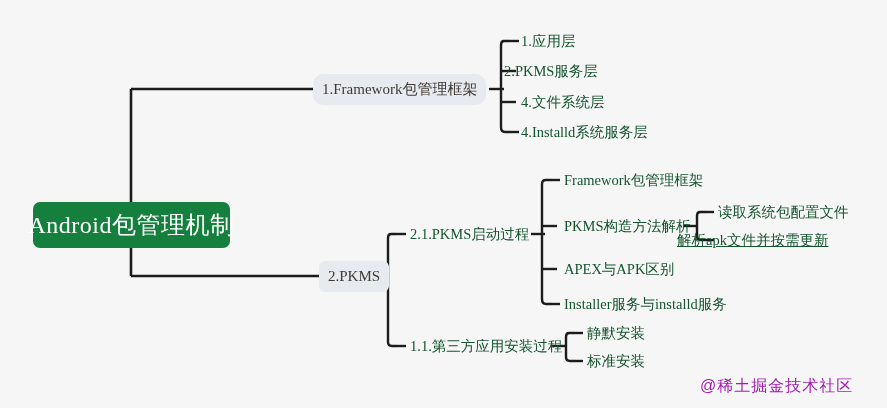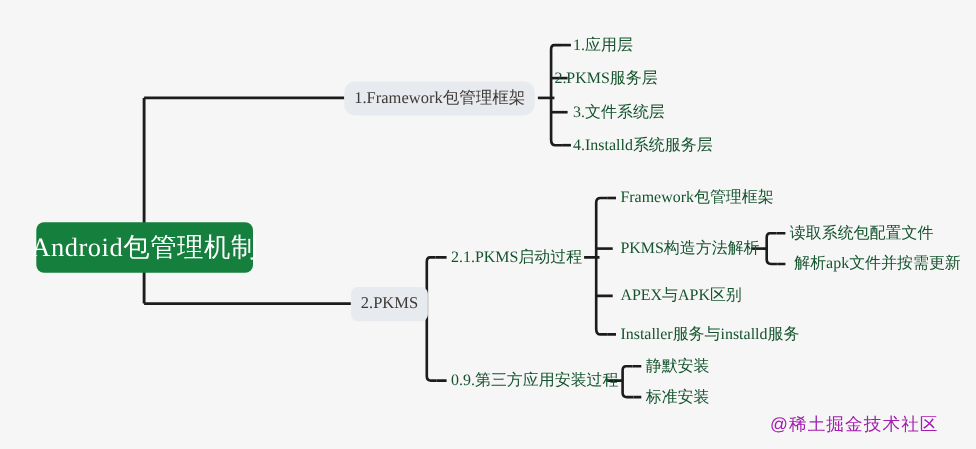--- a/index.html
+++ b/index.html
@@ -129,21 +129,21 @@
   <span>1.Framework包管理框架</span>
 </div>
 
 <div class="leaf-node" style="left:521px; top:33px; height:16px;">
   <span>1.应用层</span>
 </div>
 <div class="leaf-node" style="left:504px; top:63px; height:16px;">
   <span>2.PKMS服务层</span>
 </div>
 <div class="leaf-node" style="left:521px; top:94px; height:16px;">
-  <span>3.文件系统层</span>
+  <span>4.文件系统层</span>
 </div>
 <div class="leaf-node" style="left:521px; top:124px; height:16px;">
   <span>4.Installd系统服务层</span>
 </div>
 
 <div class="branch-node" style="left:319px; top:261px; height:31px;">
   <span>2.PKMS</span>
 </div>
 
 <div class="leaf-node" style="left:410px; top:226px; height:16px;">
@@ -159,26 +159,26 @@
 <div class="leaf-node" style="left:564px; top:261px; height:16px;">
   <span>APEX与APK区别</span>
 </div>
 <div class="leaf-node" style="left:564px; top:296px; height:16px;">
   <span>Installer服务与installd服务</span>
 </div>
 
 <div class="leaf-node" style="left:718px; top:204px; height:16px;">
   <span>读取系统包配置文件</span>
 </div>
-<div class="leaf-node" style="left:722px; top:232px; height:16px;">
+<div class="leaf-node" style="left:677px; top:232px; height:16px;text-decoration:underline;">
   <span>解析apk文件并按需更新</span>
 </div>
 
 <div class="leaf-node" style="left:410px; top:338px; height:16px;">
-  <span>0.9.第三方应用安装过程</span>
+  <span>1.1.第三方应用安装过程</span>
 </div>
 
 <div class="leaf-node" style="left:587px; top:325px; height:16px;">
   <span>静默安装</span>
 </div>
 <div class="leaf-node" style="left:587px; top:353px; height:16px;">
   <span>标准安装</span>
 </div>
 
 <div class="watermark" style="left:700px; top:376px;">

